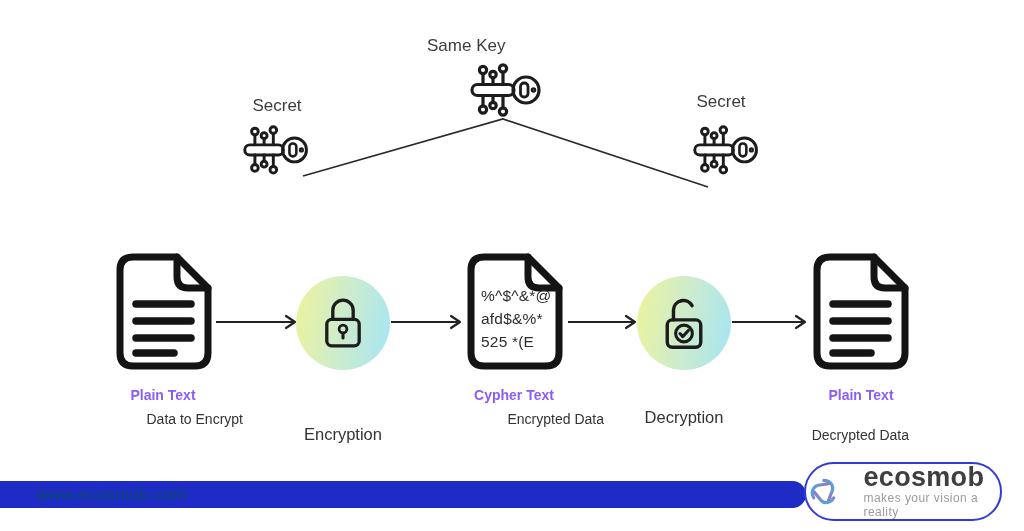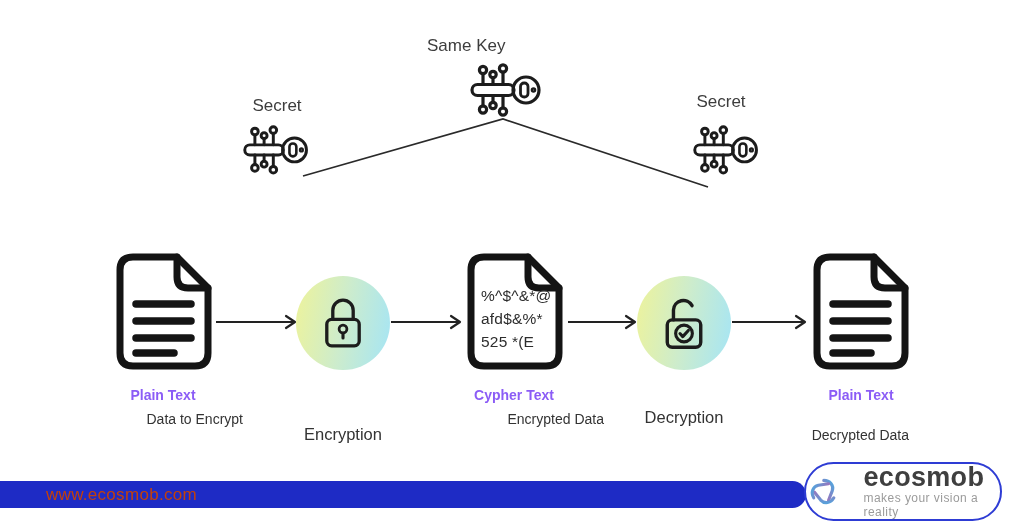--- a/index.html
+++ b/index.html
@@ -9,21 +9,21 @@
   .key-label{font-size:17px;font-weight:500;color:#3d3d3d;}
   .node-title{font-size:14px;font-weight:700;color:#8b5cf6;text-align:center;}
   .node-sub{font-size:14px;font-weight:400;color:#333;text-align:right;margin-top:4px;}
   .proc-label{font-size:16.5px;font-weight:500;color:#333;text-align:center;}
   .grad-circle{width:94px;height:94px;border-radius:50%;
                background:linear-gradient(100deg,#e9f2a2 8%,#cdeccc 50%,#abe6ef 92%);
                display:flex;align-items:center;justify-content:center;}
   .cypher-text{font-size:15.5px;line-height:23px;color:#2d2d2d;letter-spacing:0.2px;}
   .footer-bar{left:0;top:481px;width:806px;height:27px;background:#1e2bc5;
               border-radius:0 14px 14px 0;}
-  .site-text{left:46px;top:481px;height:27px;line-height:27px;color:#c2410c;
+  .site-text{left:36px;top:481px;height:27px;line-height:27px;color:#0c4a6e;
              font-size:17px;letter-spacing:0.3px;}
   .logo-pill{left:804px;top:462px;width:198px;height:59px;background:#ffffff;
              border:2px solid #2e3cd4;border-radius:30px;box-sizing:border-box;
              display:flex;align-items:center;justify-content:center;gap:22px;}
   .logo-textcol{display:flex;flex-direction:column;align-items:flex-start;}
   .logo-word{font-size:27px;font-weight:800;color:#3f3f3f;letter-spacing:0.3px;line-height:26px;}
   .logo-tag{font-size:12px;color:#9b9b9b;letter-spacing:0.45px;margin-top:1px;}
   svg{display:block;}
 </style>
 </head>

